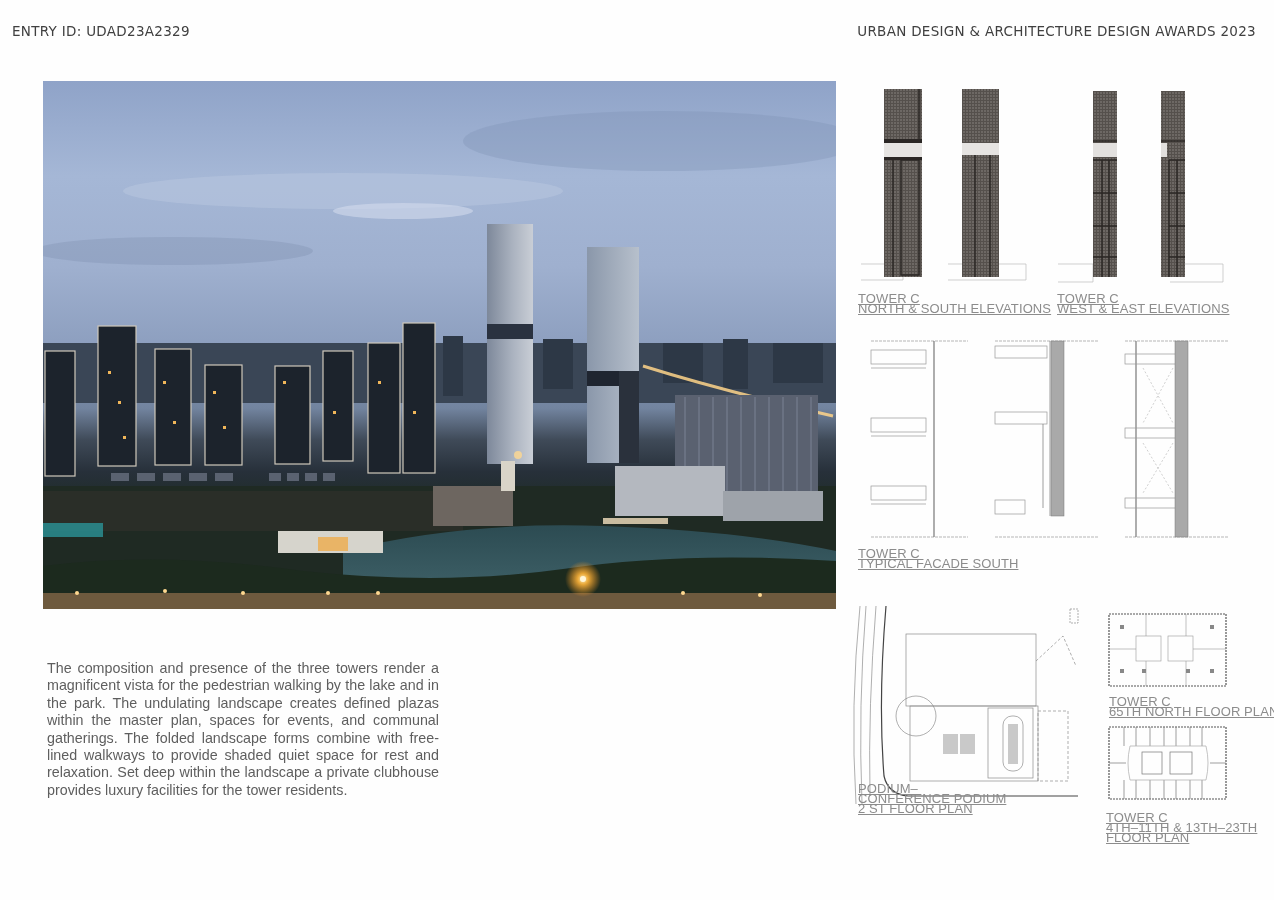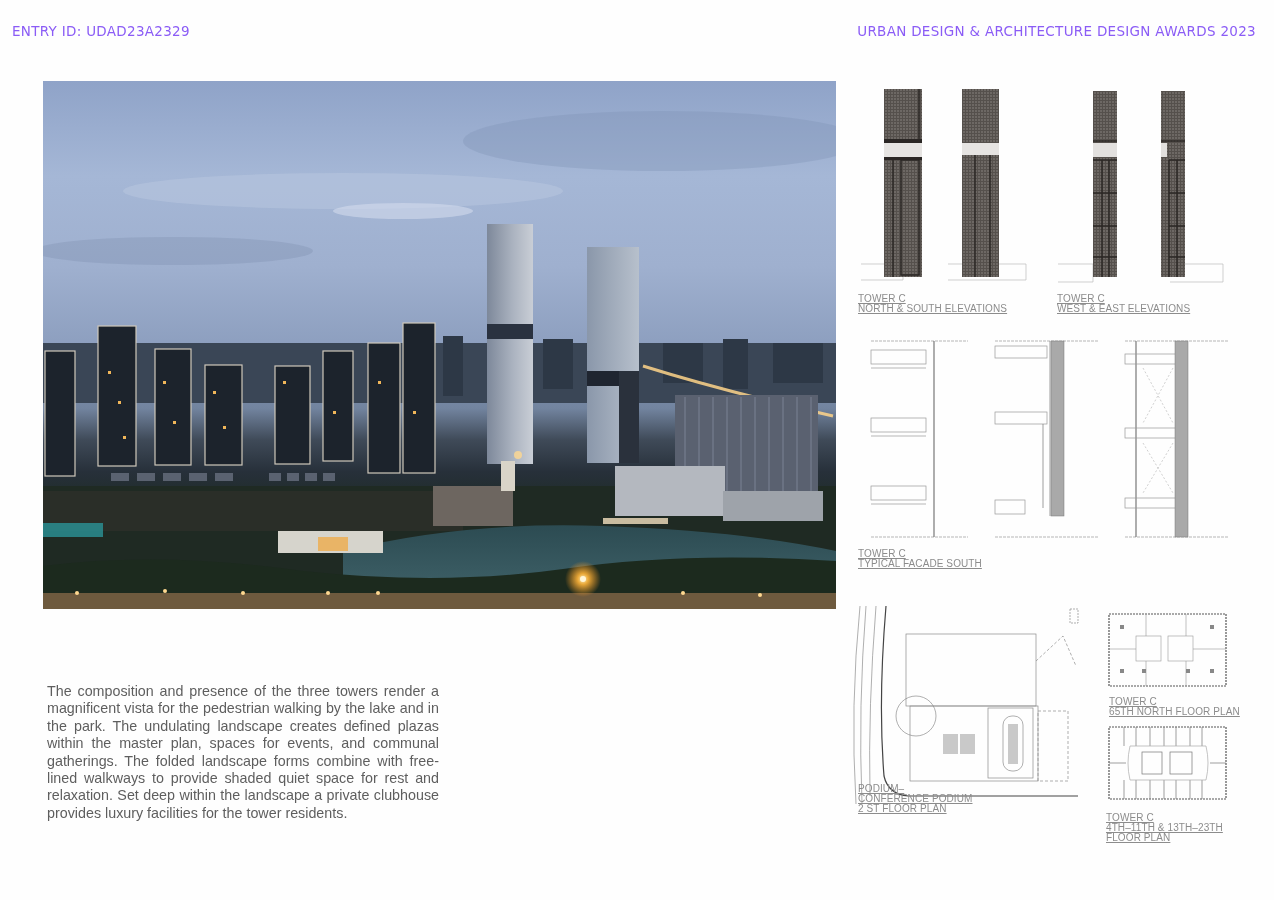--- a/index.html
+++ b/index.html
@@ -1,34 +1,34 @@
 <!DOCTYPE html>
 <html><head>
   <meta charset="utf-8">
   <style>
     * { margin: 0; padding: 0; box-sizing: border-box; }
     html, body { width: 1274px; height: 900px; background: #fefefe; overflow: hidden; }
     body { position: relative; font-family: "Liberation Sans", sans-serif; color: #555; }
 
-    .hdr { position: absolute; top: 23px; font-family: "DejaVu Sans", sans-serif; font-size: 13.5px; color: #8b5cf6; letter-spacing: 0.3px; white-space: nowrap; }
+    .hdr { position: absolute; top: 23px; font-family: "DejaVu Sans", sans-serif; font-size: 13.5px; color: #404040; letter-spacing: 0.3px; white-space: nowrap; }
     .hdr-left { left: 12px; }
     .hdr-right { right: 18px; }
 
     
     .photo { position: absolute; left: 43px; top: 81px; width: 793px; height: 528px; overflow: hidden;
       background: linear-gradient(180deg, #8fa3c8 0%, #a5b7d6 18%, #9fb0cf 35%, #8d9fbf 50%, #72849f 62%, #3f4a58 68%, #27303a 74%, #1c2a22 82%, #1f2b22 100%); }
     .photo svg { position: absolute; left: 0; top: 0; width: 100%; height: 100%; }
 
     
-    .desc { position: absolute; left: 47px; top: 660px; width: 392px; font-size: 14.3px; line-height: 17.4px; color: #5e5e5e; text-align: justify; margin-top: 23px; }
+    .desc { position: absolute; left: 47px; top: 660px; width: 392px; font-size: 14.3px; line-height: 17.4px; color: #5e5e5e; text-align: justify; }
 
     
     .drawing { position: absolute; }
     .drawing svg { position: absolute; left: 0; top: 0; }
-    .cap { position: absolute; font-size: 10px; line-height: 10px; color: #8c8c8c; letter-spacing: 0.1px; white-space: nowrap; }
+    .cap { position: absolute; font-size: 13px; line-height: 10px; color: #8c8c8c; letter-spacing: 0.1px; white-space: nowrap; }
     .cap .u { text-decoration: underline; display: block; }
     .cap span { display: block; text-decoration: underline; }
   </style>
 </head>
 <body>
 
 <div class="hdr hdr-left">ENTRY ID:  UDAD23A2329</div>
 <div class="hdr hdr-right">URBAN DESIGN &amp; ARCHITECTURE DESIGN AWARDS 2023</div>
 
 <div class="photo">

